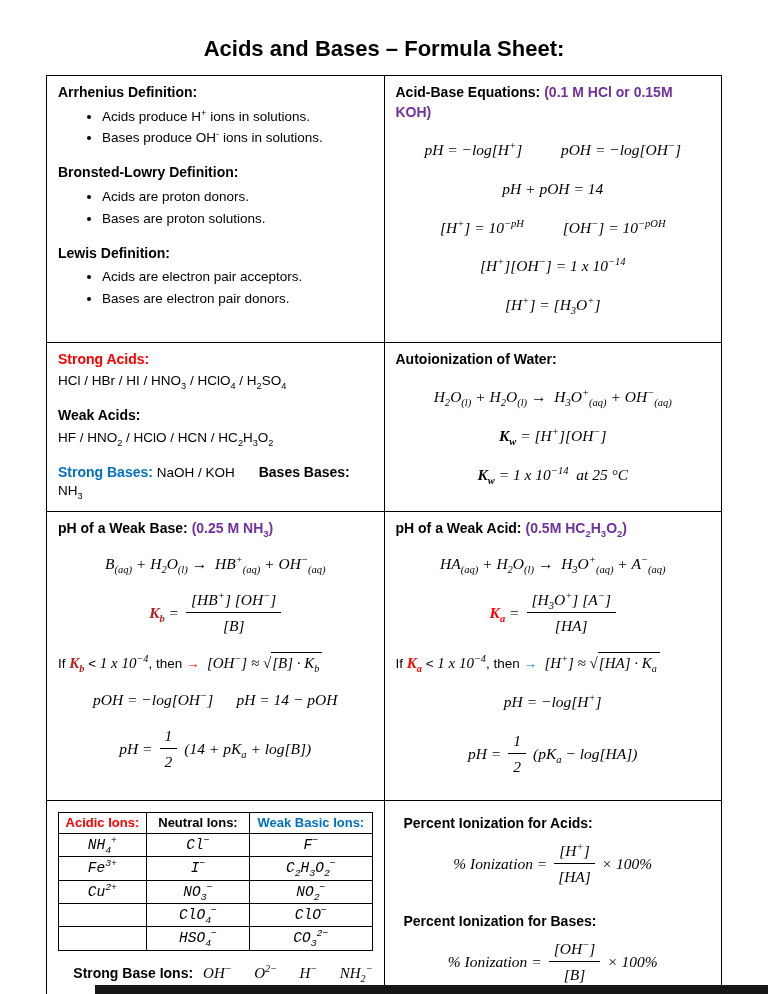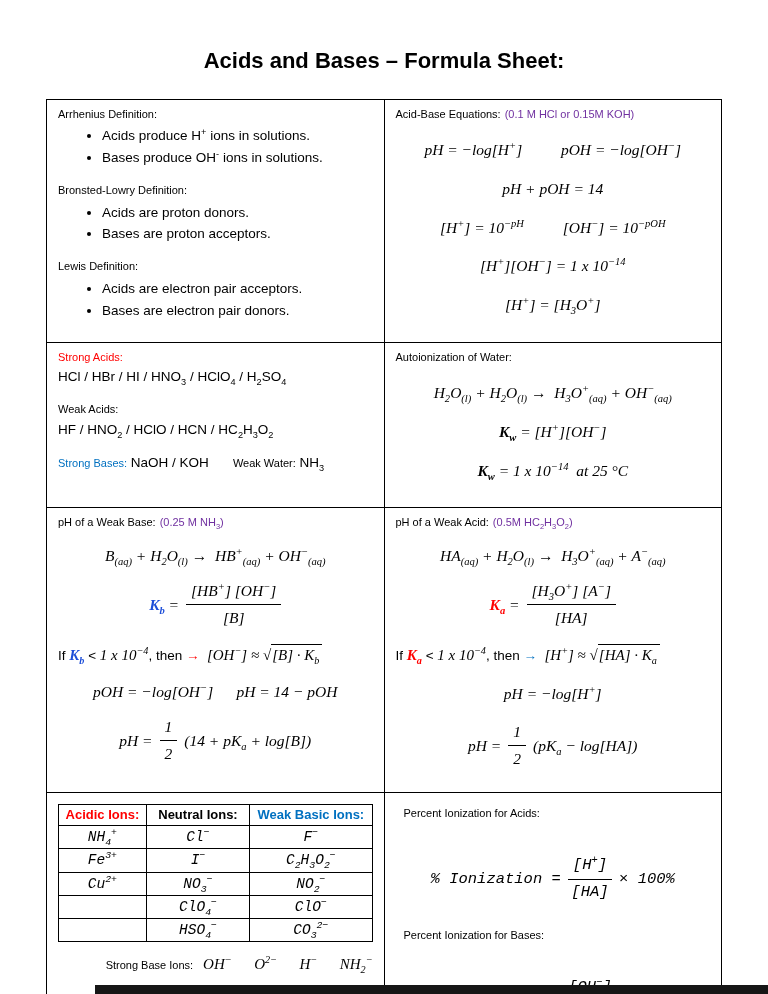--- a/index.html
+++ b/index.html
@@ -11,36 +11,36 @@
     background: #ffffff;
     font-family: "Liberation Sans", "DejaVu Sans", sans-serif;
     color: #000;
     overflow: hidden;
   }
   .content { padding: 0 46px; }
   .title {
     text-align: center;
     font-size: 22px;
     font-weight: 700;
-    margin: 12px;
+    margin: 0;
     padding: 36px 0 13px 0;
   }
   table.sheet {
     width: 100%;
     border-collapse: collapse;
     table-layout: fixed;
   }
   table.sheet > tbody > tr > td {
     border: 1px solid #000;
     vertical-align: top;
     padding: 7px 11px 9px 11px;
     font-size: 13.5px;
     line-height: 1.4;
   }
-  .hd { font-weight: 400; font-size: 11px; }
+  .hd { font-weight: 700; font-size: 14px; }
   .purple { color: #7030A0; }
   .red { color: #FF0000; }
   .blue { color: #0070C0; }
   .note { margin-left: 4px; }
   ul.defs { margin: 5px 0 15px 0; padding-left: 44px; }
   ul.defs li { margin: 3px 0; }
   ul.defs.last { margin-bottom: 2px; }
   sup, sub { font-size: 68%; line-height: 0; }
   .m, .eq, .fline {
     font-family: "Liberation Serif", "DejaVu Serif", serif;
@@ -59,41 +59,41 @@
     align-items: center;
     gap: 7px;
     font-size: 15.5px;
     margin: 13px 0;
   }
   .frac { display: inline-flex; flex-direction: column; align-items: center; }
   .frac .num { border-bottom: 1px solid #000; padding: 0 5px 2px 5px; }
   .frac .den { padding-top: 2px; }
   .cond { font-size: 13.5px; margin: 15px 0; text-align: left; font-style: normal; }
   .cond .m { font-size: 15px; }
-  .kb { color: #1d4ed8; font-weight: 700; }
+  .kb { color: #b91c1c; font-weight: 700; }
   .ka { color: #FF0000; font-weight: 700; }
   .rad { display: inline-block; border-top: 1px solid #000; padding: 0 3px 0 1px; }
   .lbl-line { margin: 0; }
   .formula-line { margin: 3px 0 15px 0; }
   .bases-line { margin-top: 2px; }
   .gap-lg { display: inline-block; width: 24px; }
   .ion-table { width: 100%; border-collapse: collapse; margin: 4px 0 12px 0; }
   .ion-table th, .ion-table td { border: 1px solid #000; padding: 1px 3px; text-align: center; }
   .ion-table th { font-size: 13px; font-weight: 700; text-align: center; }
   .ion-table td {
     font-family: Liberation Mono, monospace;
     font-style: italic;
     font-size: 14.5px;
     height: 19px;
   }
   .ion-table .c1 { width: 28%; } .ion-table .c2 { width: 33%; } .ion-table .c3 { width: 39%; }
   .sbi-line { margin-top: 12px; font-size: 13.5px; text-align: right; }
   .sbi-ions { font-family: "Liberation Serif", "DejaVu Serif", serif; font-style: italic; font-size: 15px; margin-left: 10px; }
   .pi-heading { margin: 6px 0 4px 8px; }
-  .pi-frac { margin: 34px 0 24px 0; font-family: Liberation Mono, monospace; }
+  .pi-frac { margin: 6px 0 24px 0; }
   .bottom-bar {
     position: absolute;
     bottom: 0;
     left: 95px;
     right: 0;
     height: 9px;
     background: #161616;
   }
 </style>
 </head>
@@ -109,21 +109,21 @@
         <tr>
           <td>
             <div class="hd">Arrhenius Definition:</div>
             <ul class="defs">
               <li>Acids produce H<sup>+</sup> ions in solutions.</li>
               <li>Bases produce OH<sup>-</sup> ions in solutions.</li>
             </ul>
             <div class="hd">Bronsted-Lowry Definition:</div>
             <ul class="defs">
               <li>Acids are proton donors.</li>
-              <li>Bases are proton acceptors.</li>
+              <li>Bases are proton solutions.</li>
             </ul>
             <div class="hd">Lewis Definition:</div>
             <ul class="defs last">
               <li>Acids are electron pair acceptors.</li>
               <li>Bases are electron pair donors.</li>
             </ul>
           </td>
           <td>
             <div class="hd">
               <span>Acid-Base Equations:</span><span class="purple note">(0.1 M HCl or 0.15M KOH)</span>
@@ -137,21 +137,21 @@
         </tr>
 
         <tr>
           <td>
             <div class="hd red lbl-line">Strong Acids:</div>
             <div class="formula-line">HCl / HBr / HI / HNO<sub>3</sub> / HClO<sub>4</sub> / H<sub>2</sub>SO<sub>4</sub></div>
             <div class="hd lbl-line">Weak Acids:</div>
             <div class="formula-line">HF / HNO<sub>2</sub> / HClO / HCN / HC<sub>2</sub>H<sub>3</sub>O<sub>2</sub></div>
             <div class="bases-line">
               <span class="hd blue">Strong Bases:</span>
-              <span>NaOH / KOH</span><span class="gap-lg"></span><span class="hd">Weak Water:</span>
+              <span>NaOH / KOH</span><span class="gap-lg"></span><span class="hd">Bases Bases:</span>
               <span>NH<sub>3</sub></span>
             </div>
           </td>
           <td>
             <div class="hd">Autoionization of Water:</div>
             <div class="eq">H<sub>2</sub>O<sub>(l)</sub> + H<sub>2</sub>O<sub>(l)</sub> →&nbsp; H<sub>3</sub>O<sup>+</sup><sub>(aq)</sub> + OH<sup>−</sup><sub>(aq)</sub></div>
             <div class="eq"><b>K<sub>w</sub></b> = [H<sup>+</sup>][OH<sup>−</sup>]</div>
             <div class="eq"><b>K<sub>w</sub></b> = 1 x 10<sup>−14</sup> &nbsp;at 25 °C</div>
           </td>
         </tr>

